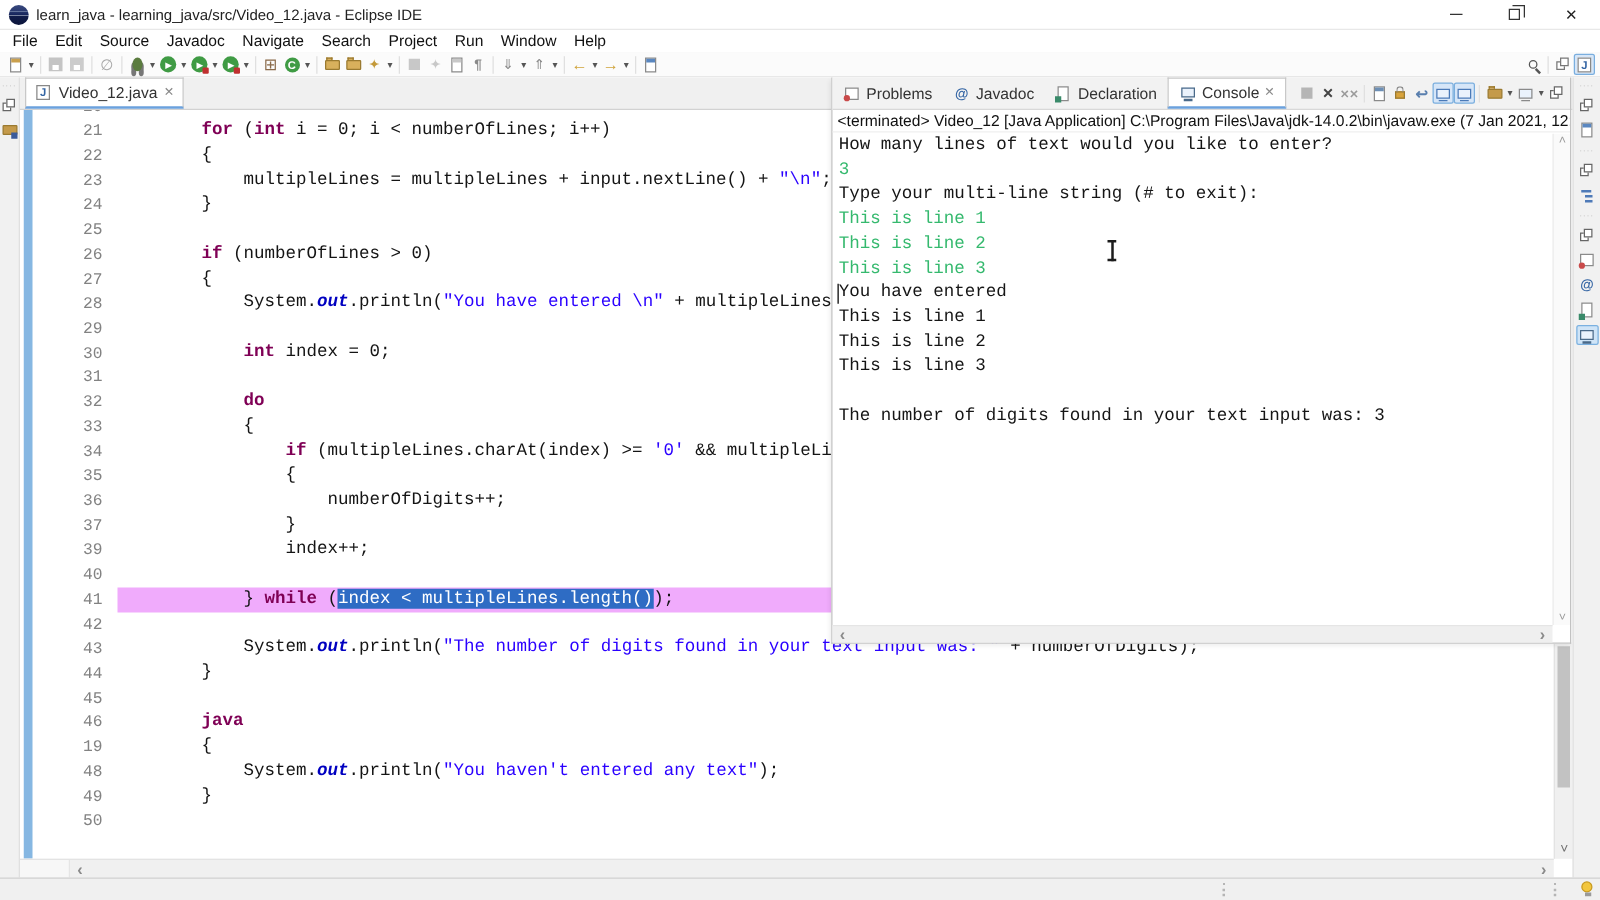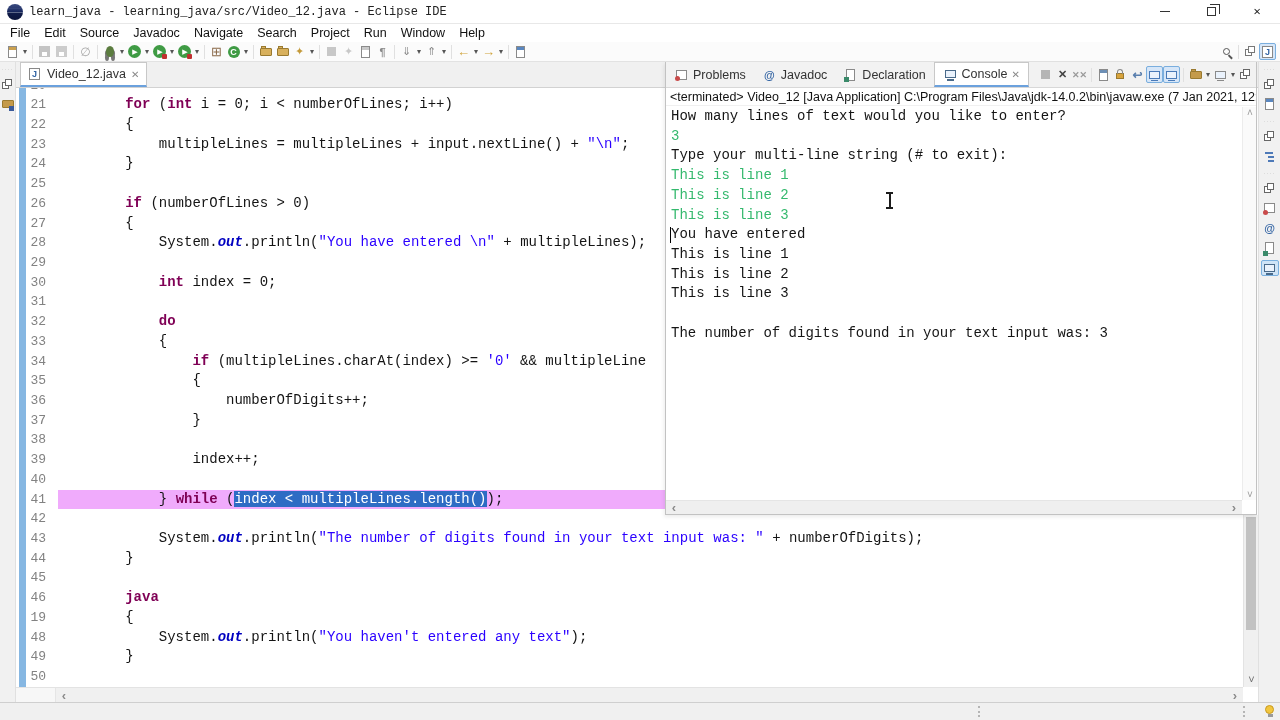--- a/index.html
+++ b/index.html
@@ -1,20 +1,20 @@
 <!DOCTYPE html>
 <html><head>
 <meta charset="utf-8">
 <style>
   * { margin:0; padding:0; box-sizing:border-box; }
   html,body { width:1280px; height:720px; overflow:hidden; }
   body { font-family:"Liberation Sans", sans-serif; background:#f0f0f0; position:relative; font-size:13px; color:#1a1a1a; }
 
   
-  .titlebar { height:24px; background:#ffffff; display:flex; align-items:center; border-bottom:1px solid #e8e8e8;font-family:Liberation Mono, monospace; }
+  .titlebar { height:24px; background:#ffffff; display:flex; align-items:center; border-bottom:1px solid #e8e8e8; }
   .app-logo { width:16px; height:16px; border-radius:50%; margin:0 6px 0 7px; flex:none;
     background:linear-gradient(180deg,#39497e 0%,#2a3a70 28%,#c7d6ea 30%,#24346a 34%,#16255c 48%,#dfe8f2 50%,#101c4a 55%,#0b143a 100%); }
   .title-text { font-size:12px; color:#222; }
   .win-controls { margin-left:auto; display:flex; height:100%; }
   .win-btn { width:46px; display:flex; align-items:center; justify-content:center; color:#222; }
   .wb-min { width:10px; height:1px; background:#333; }
   .wb-max { width:9px; height:9px; border:1px solid #333; position:relative; background:#fff; }
   .wb-max:before { content:""; position:absolute; left:2px; top:-4px; width:9px; height:9px; border:1px solid #333; border-bottom:none; border-left:none; }
   .wb-x { font-size:12px; line-height:1; }
 
@@ -42,21 +42,21 @@
   .strip-icon.active { background:#cfe4f7; border:1px solid #7ab0e0; border-radius:2px; }
 
   
   .editor-area { position:absolute; left:16px; right:22px; top:0; bottom:0; background:#fff; }
   .tabrow { height:26px; background:#f0f0f0; border-bottom:1px solid #d2d2d2; display:flex; align-items:flex-end; }
   .etab { height:25px; background:#fff; border:1px solid #c8c8c8; border-bottom:2px solid #6ba1dd; display:flex; align-items:center; gap:5px; padding:0 7px 0 6px; margin-left:4px; font-size:12.5px; color:#333; }
   .etab-close { color:#8a8a8a; font-size:10px; }
 
   .edit-body { position:absolute; top:26px; left:0; right:15px; bottom:15px; overflow:hidden; background:#fff; }
   .range-bar { position:absolute; left:3px; top:0; bottom:0; width:7px; background:#86b7e2; }
-  .lines { margin-top:-12.5px; }
+  .lines { margin-top:-12.5px;margin-left:36px; }
   .cl { display:flex; height:19.72px; line-height:19.72px; white-space:pre; font-family:"Liberation Mono","DejaVu Sans Mono",monospace; font-size:14px; }
   .ln { width:42px; padding-right:12px; text-align:right; color:#828282; font-size:13px; flex:none; }
   .code { flex:1; }
   .code.cur { background:#f0abfc; }
   .k { color:#7f0055; font-weight:bold; }
   .s { color:#2a00ff; }
   .o { color:#0000c0; font-weight:bold; font-style:italic; }
   .p { color:#141414; }
   .x { background:#2e6cc4; color:#ffffff; }
 
@@ -406,21 +406,20 @@
           <div class="cl"><span class="ln">28</span><span class="code"><span class="p">            System.</span><span class="o">out</span><span class="p">.println(</span><span class="s">"You have entered \n"</span><span class="p"> + multipleLines);</span></span></div>
           <div class="cl"><span class="ln">29</span><span class="code"></span></div>
           <div class="cl"><span class="ln">30</span><span class="code"><span class="k">            int</span><span class="p"> index = 0;</span></span></div>
           <div class="cl"><span class="ln">31</span><span class="code"></span></div>
           <div class="cl"><span class="ln">32</span><span class="code"><span class="k">            do</span></span></div>
           <div class="cl"><span class="ln">33</span><span class="code"><span class="p">            {</span></span></div>
           <div class="cl"><span class="ln">34</span><span class="code"><span class="k">                if</span><span class="p"> (multipleLines.charAt(index) &gt;= </span><span class="s">'0'</span><span class="p"> &amp;&amp; multipleLine</span></span></div>
           <div class="cl"><span class="ln">35</span><span class="code"><span class="p">                {</span></span></div>
           <div class="cl"><span class="ln">36</span><span class="code"><span class="p">                    numberOfDigits++;</span></span></div>
           <div class="cl"><span class="ln">37</span><span class="code"><span class="p">                }</span></span></div>
-          <div class="cl"><span class="ln">38</span><span class="code"></span></div>
           <div class="cl"><span class="ln">39</span><span class="code"><span class="p">                index++;</span></span></div>
           <div class="cl"><span class="ln">40</span><span class="code"></span></div>
           <div class="cl"><span class="ln">41</span><span class="code cur"><span class="p">            } </span><span class="k">while</span><span class="p"> (</span><span class="x">index &lt; multipleLines.length()</span><span class="p">);</span></span></div>
           <div class="cl"><span class="ln">42</span><span class="code"></span></div>
           <div class="cl"><span class="ln">43</span><span class="code"><span class="p">            System.</span><span class="o">out</span><span class="p">.println(</span><span class="s">"The number of digits found in your text input was: "</span><span class="p"> + numberOfDigits);</span></span></div>
           <div class="cl"><span class="ln">44</span><span class="code"><span class="p">        }</span></span></div>
           <div class="cl"><span class="ln">45</span><span class="code"></span></div>
           <div class="cl"><span class="ln">46</span><span class="code"><span class="k">        java</span></span></div>
           <div class="cl"><span class="ln">19</span><span class="code"><span class="p">        {</span></span></div>
           <div class="cl"><span class="ln">48</span><span class="code"><span class="p">            System.</span><span class="o">out</span><span class="p">.println(</span><span class="s">"You haven't entered any text"</span><span class="p">);</span></span></div>

